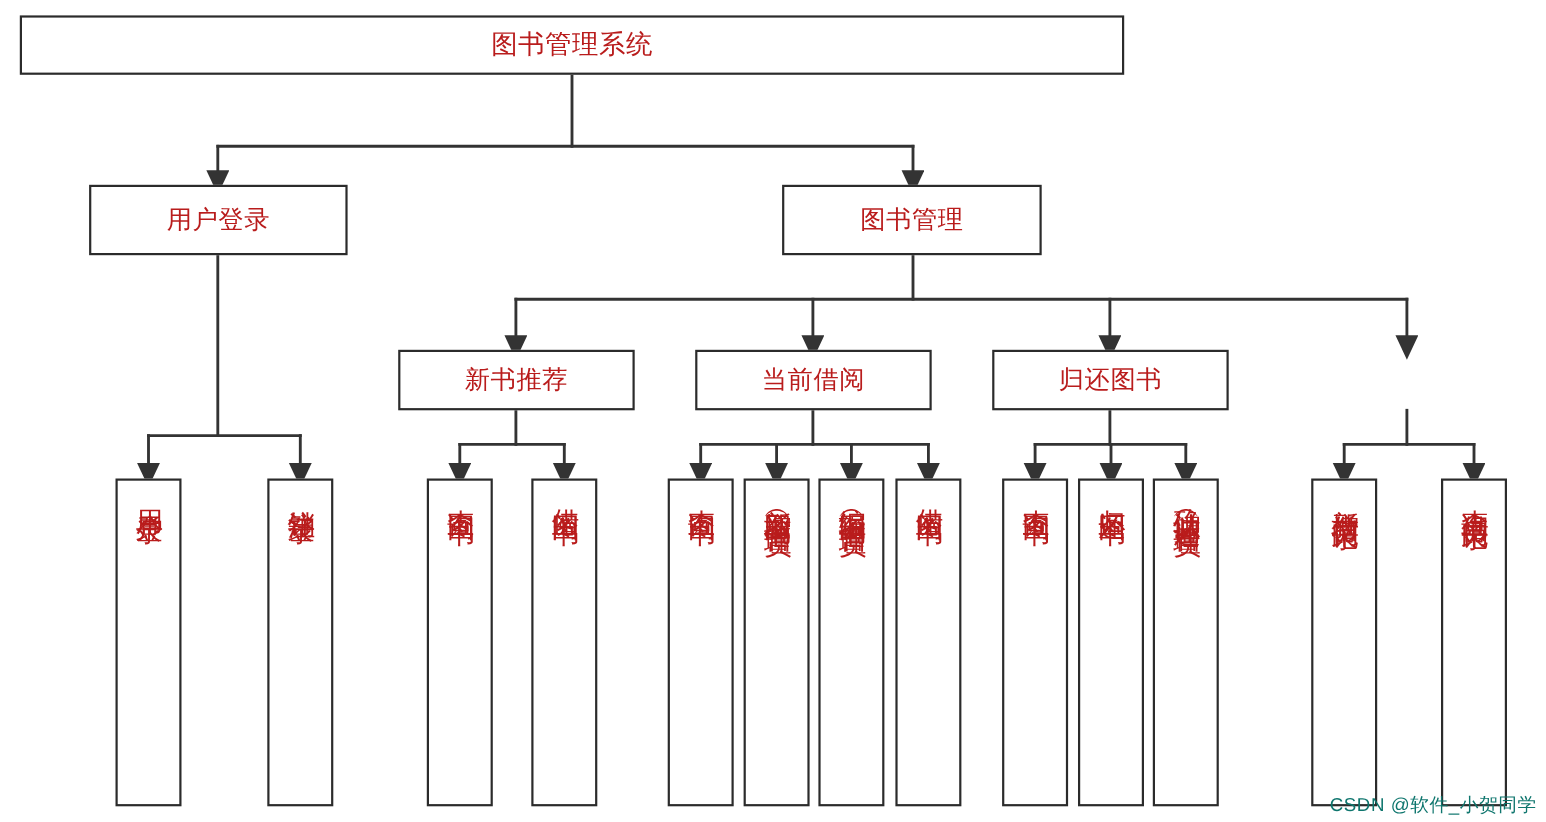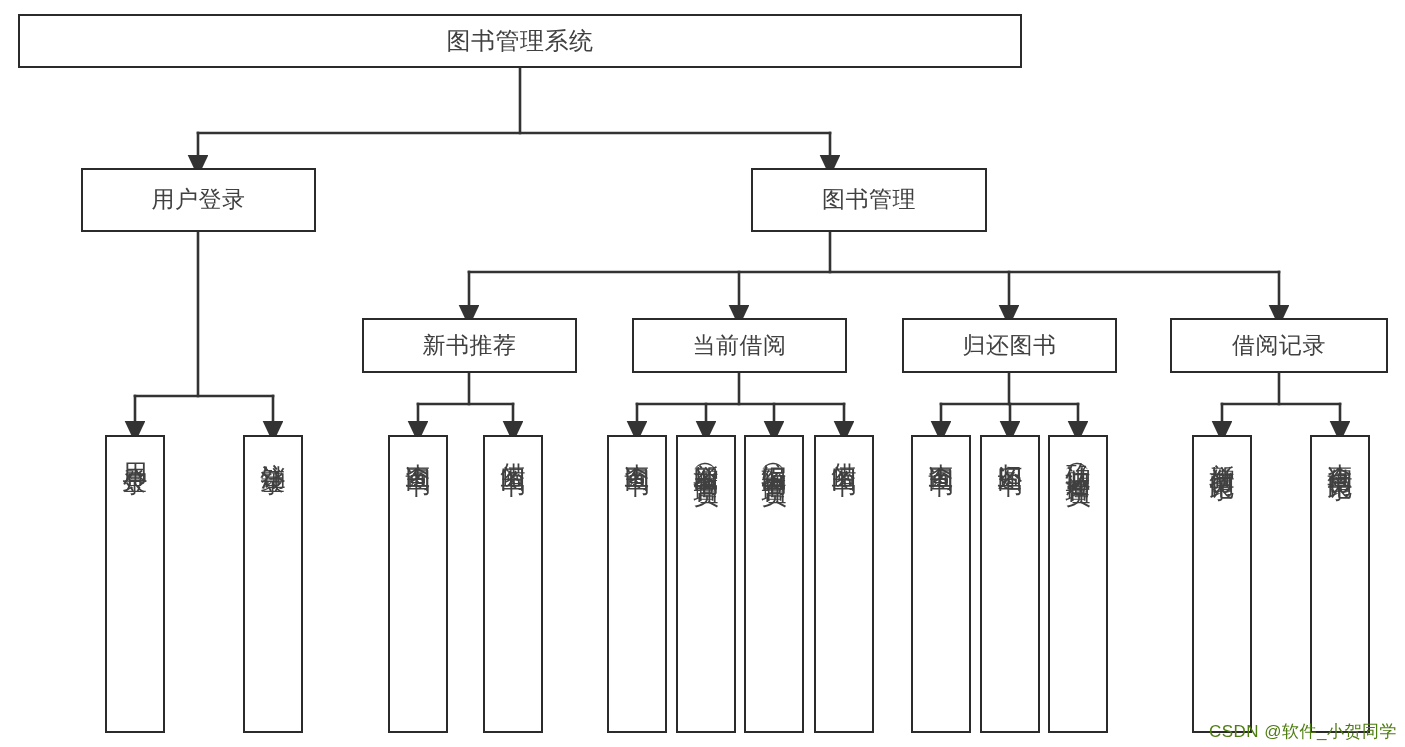--- a/index.html
+++ b/index.html
@@ -21,21 +21,21 @@
     display:flex;
     align-items:center;
     justify-content:center;
     color:#1a1a1a;
   }
   .node-label{
     display:block;
     text-align:center;
     line-height:1.12;
     white-space:nowrap;
-    color:#404040;
+    color:#b91c1c;
   }
   
   .node.h .node-label{
     font-size:23px;
     letter-spacing:0.5px;
   }
   .node.root .node-label{font-size:24px;}
   
   .node.v{
     align-items:flex-start;
@@ -48,21 +48,21 @@
     line-height:1.0;
     letter-spacing:3px;
     white-space:normal;
     max-height:100%;
   }
   .watermark{
     position:absolute;
     right:8px;
     bottom:4px;
     font-size:17px;
-    color:#4d7c0f;
+    color:#0f766e;
     white-space:nowrap;
     letter-spacing:0.5px;
     font-family:"Liberation Sans","DejaVu Sans",sans-serif;
   }
 </style>
 </head>
 <body>
 
 <div id="diagram">
 
@@ -116,35 +116,32 @@
     </g>
   </svg>
 
   <div class="node h root" style="left:18px;top:14px;width:1004px;height:54px;">
     <span class="node-label">图书管理系统</span>
   </div>
 
   <div class="node h" style="left:81px;top:168px;width:235px;height:64px;">
     <span class="node-label">用户登录</span>
   </div>
-  <div class="node h" style="left:711px;top:168px;width:236px;height:64px;margin-left:40px;">
+  <div class="node h" style="left:711px;top:168px;width:236px;height:64px;">
     <span class="node-label">图书管理</span>
   </div>
 
   <div class="node h" style="left:362px;top:318px;width:215px;height:55px;">
     <span class="node-label">新书推荐</span>
   </div>
   <div class="node h" style="left:632px;top:318px;width:215px;height:55px;">
     <span class="node-label">当前借阅</span>
   </div>
   <div class="node h" style="left:902px;top:318px;width:215px;height:55px;">
     <span class="node-label">归还图书</span>
-  </div>
-  <div class="node h" style="left:1170px;top:318px;width:218px;height:55px;">
-    <span class="node-label">借阅记录</span>
   </div>
 
   <div class="node v" style="left:105px;top:435px;width:60px;height:298px;">
     <span class="node-label">用户登录</span>
   </div>
   <div class="node v" style="left:243px;top:435px;width:60px;height:298px;">
     <span class="node-label">注销登录</span>
   </div>
 
   <div class="node v" style="left:388px;top:435px;width:60px;height:298px;">

